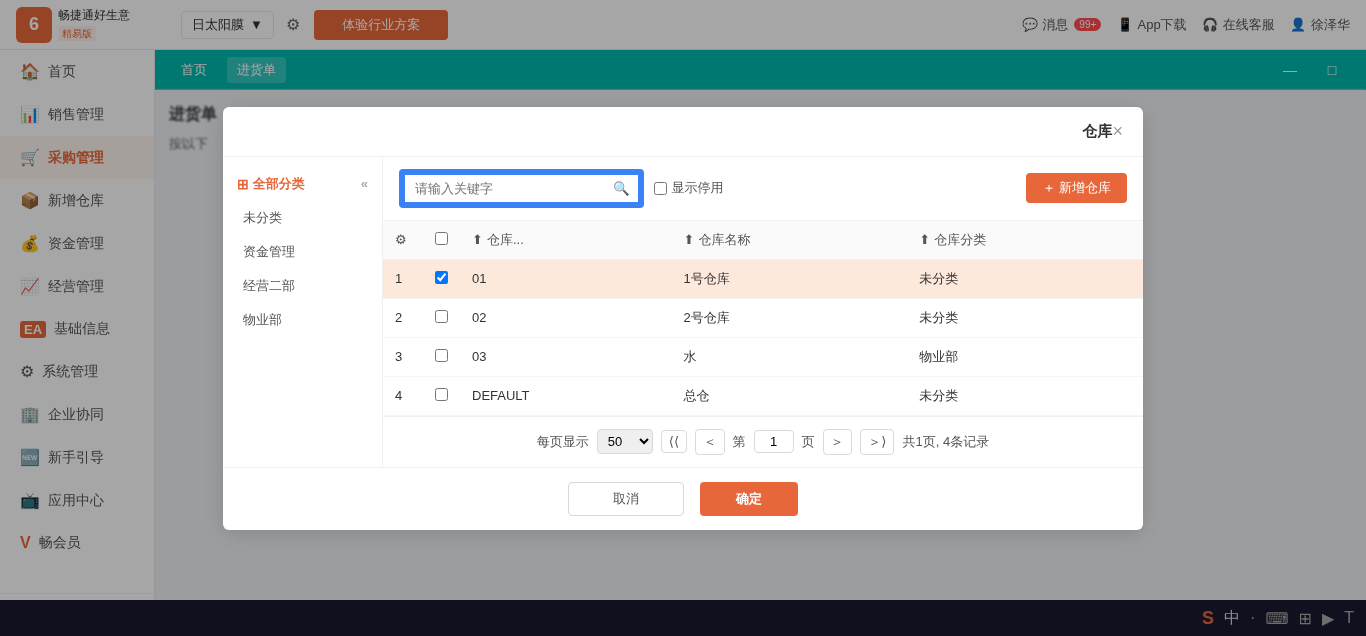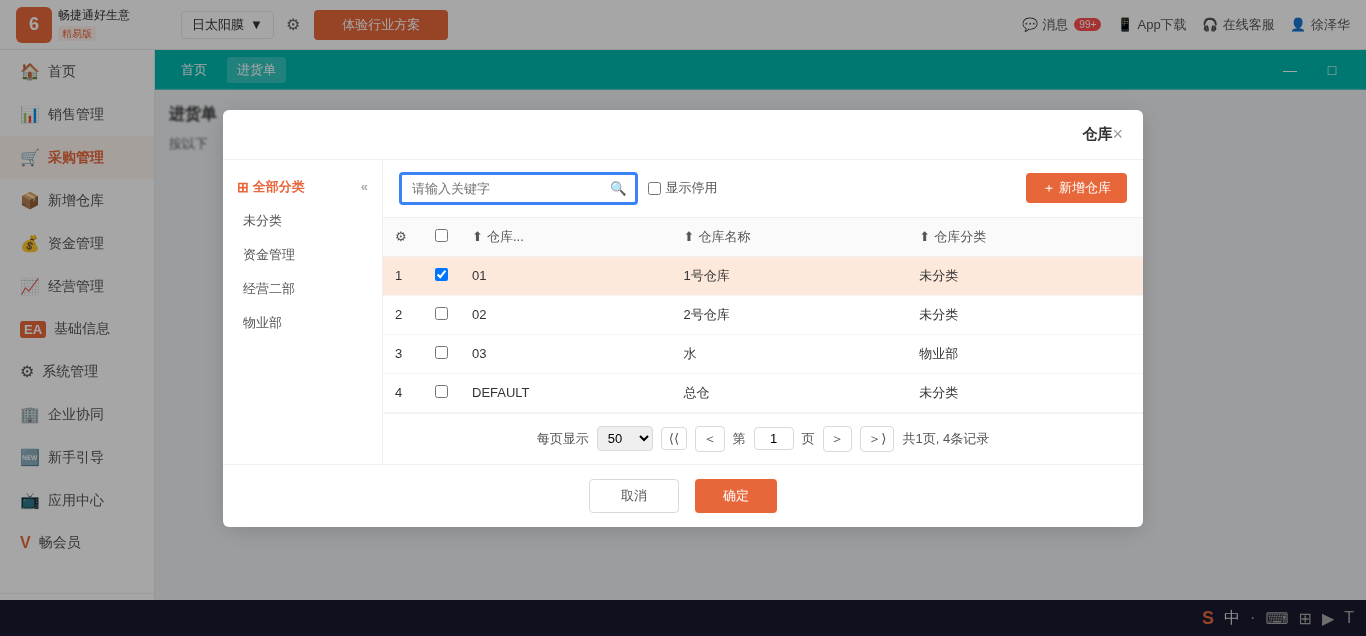--- a/index.html
+++ b/index.html
@@ -153,21 +153,21 @@
     }
 
     
     .modal-toolbar {
       display: flex; align-items: center; gap: 10px;
       padding: 12px 16px;
       border-bottom: 1px solid #f0f0f0;
     }
     .search-input-wrap {
       position: relative; display: flex; align-items: center;
-      border: 3px solid #3b82f6; border-radius: 4px; overflow: hidden;
+      border: 6px solid #3b82f6; border-radius: 4px; overflow: hidden;
     }
     .search-input-wrap input {
       border: none; outline: none; padding: 6px 10px; font-size: 13px;
       width: 200px; background: #fff;
     }
     .search-input-wrap .search-btn {
       background: none; border: none; padding: 6px 8px; cursor: pointer; color: #999;
     }
     .checkbox-label { display: flex; align-items: center; gap: 5px; color: #555; cursor: pointer; }
     .add-btn {
@@ -208,25 +208,25 @@
       padding: 3px 6px; font-size: 13px; outline: none; cursor: pointer;
     }
 
     
     .modal-actions {
       display: flex; justify-content: center; gap: 16px;
       padding: 14px 20px; border-top: 1px solid #f0f0f0;
     }
     .btn-cancel {
       background: #fff; border: 1px solid #d9d9d9; color: #555;
-      padding: 7px 31px; border-radius: 4px; cursor: pointer; font-size: 13px;
+      padding: 7px 44px; border-radius: 4px; cursor: pointer; font-size: 13px;
     }
     .btn-confirm {
       background: #e8673a; border: none; color: #fff;
-      padding: 7px 28px; border-radius: 4px; cursor: pointer; font-size: 13px;
+      padding: 7px 36px; border-radius: 4px; cursor: pointer; font-size: 13px; font-weight: bold;
     }
     .win-ctrl-btn {
       width: 36px; height: 40px; background: none; border: none;
       cursor: pointer; color: #999; font-size: 14px;
       display: flex; align-items: center; justify-content: center;
     }
 
     
     .bottom-bar {
       height: 36px; background: #1a1a2e;

